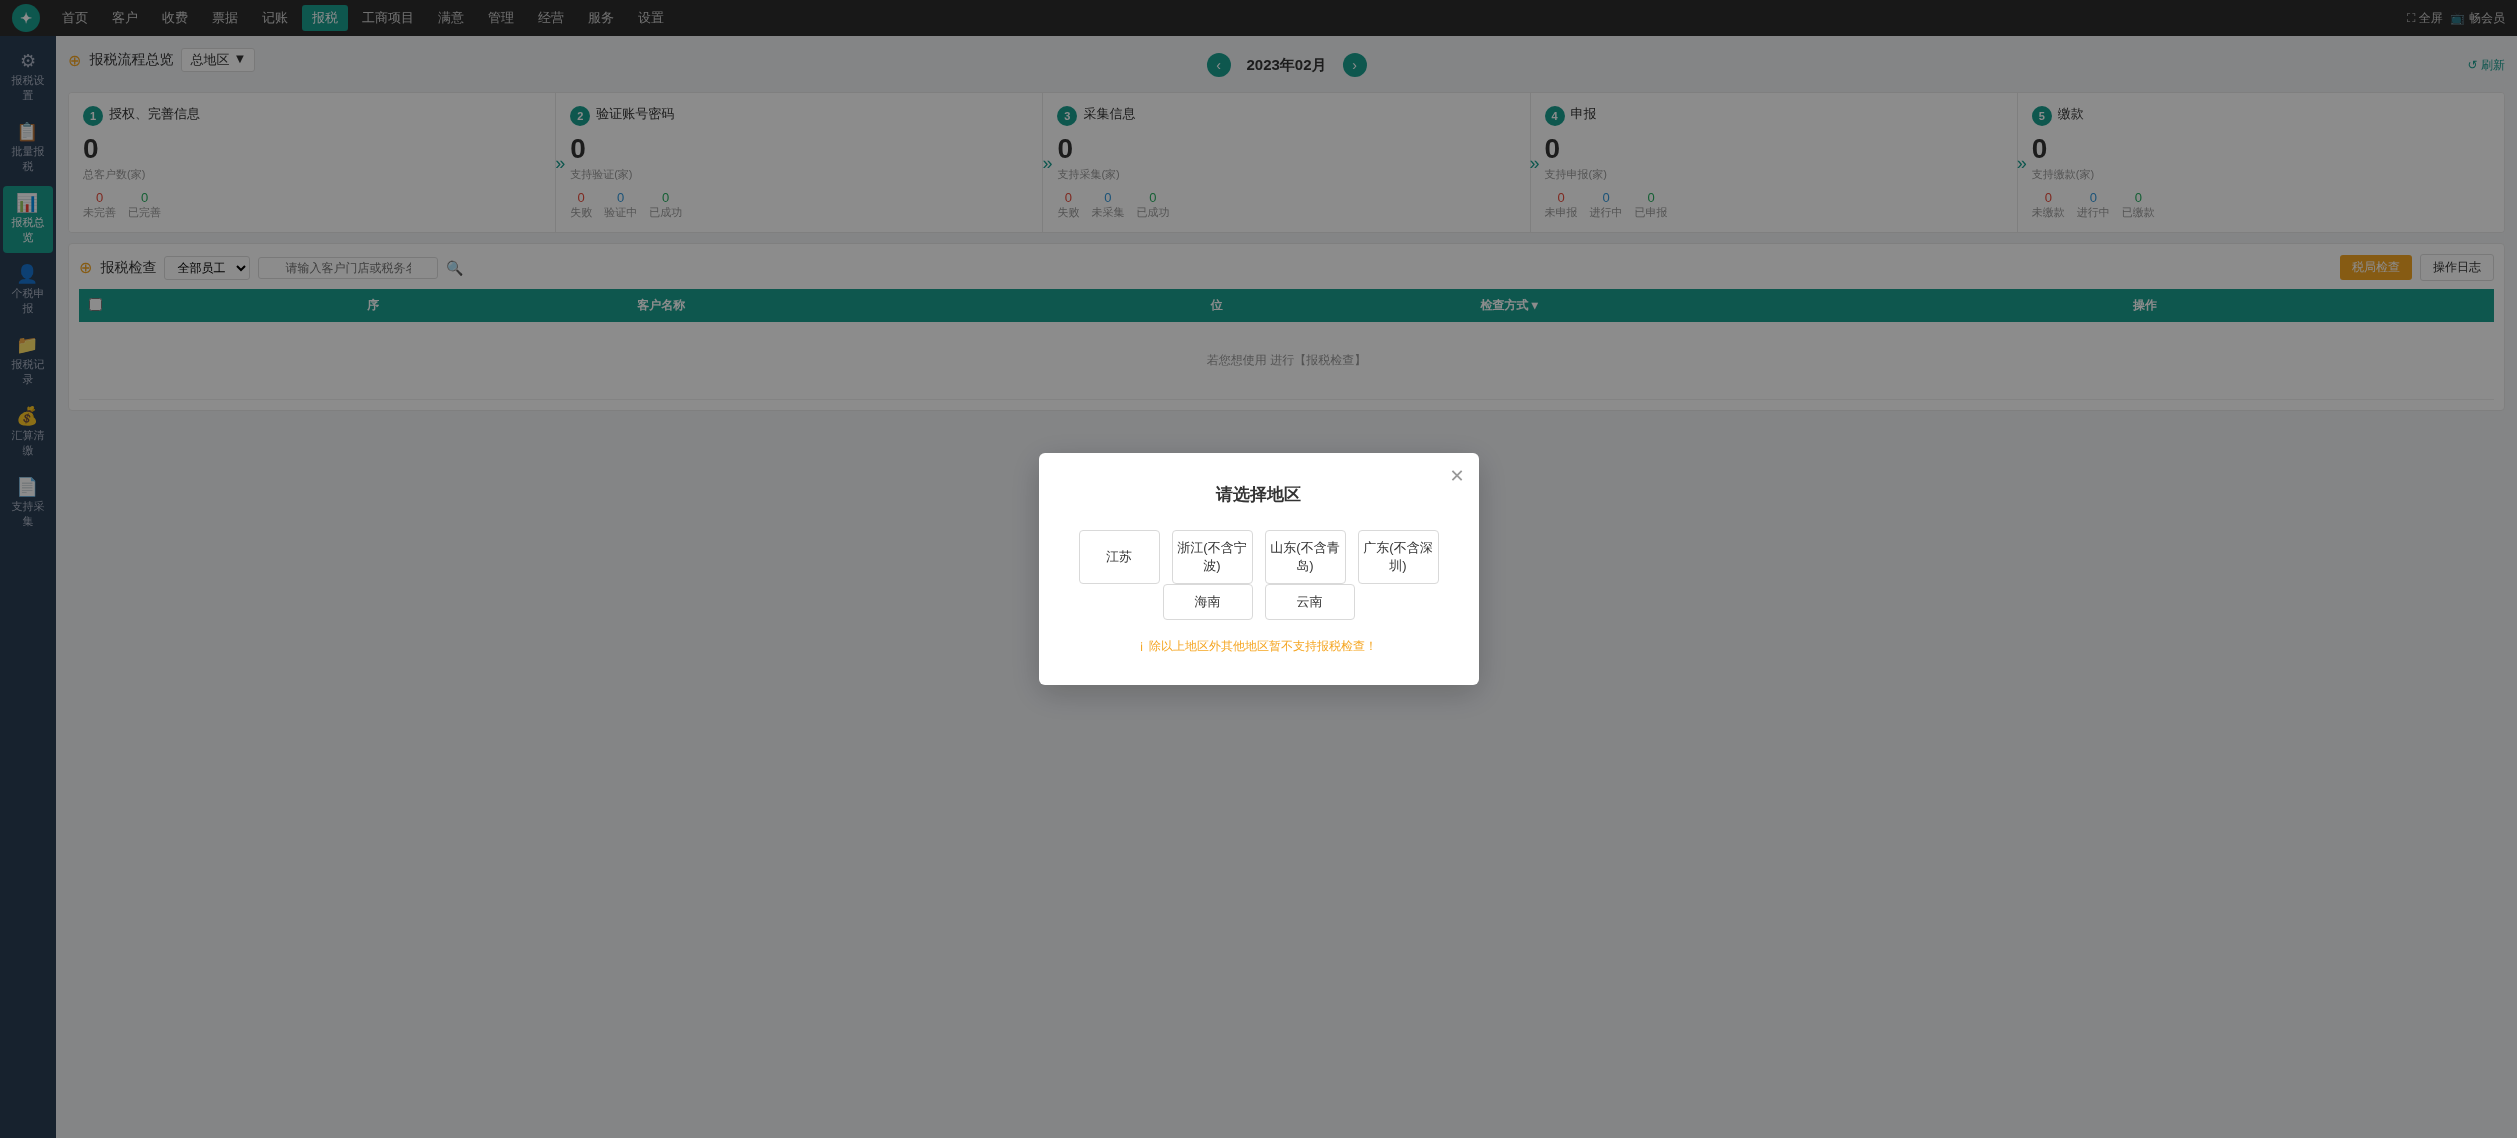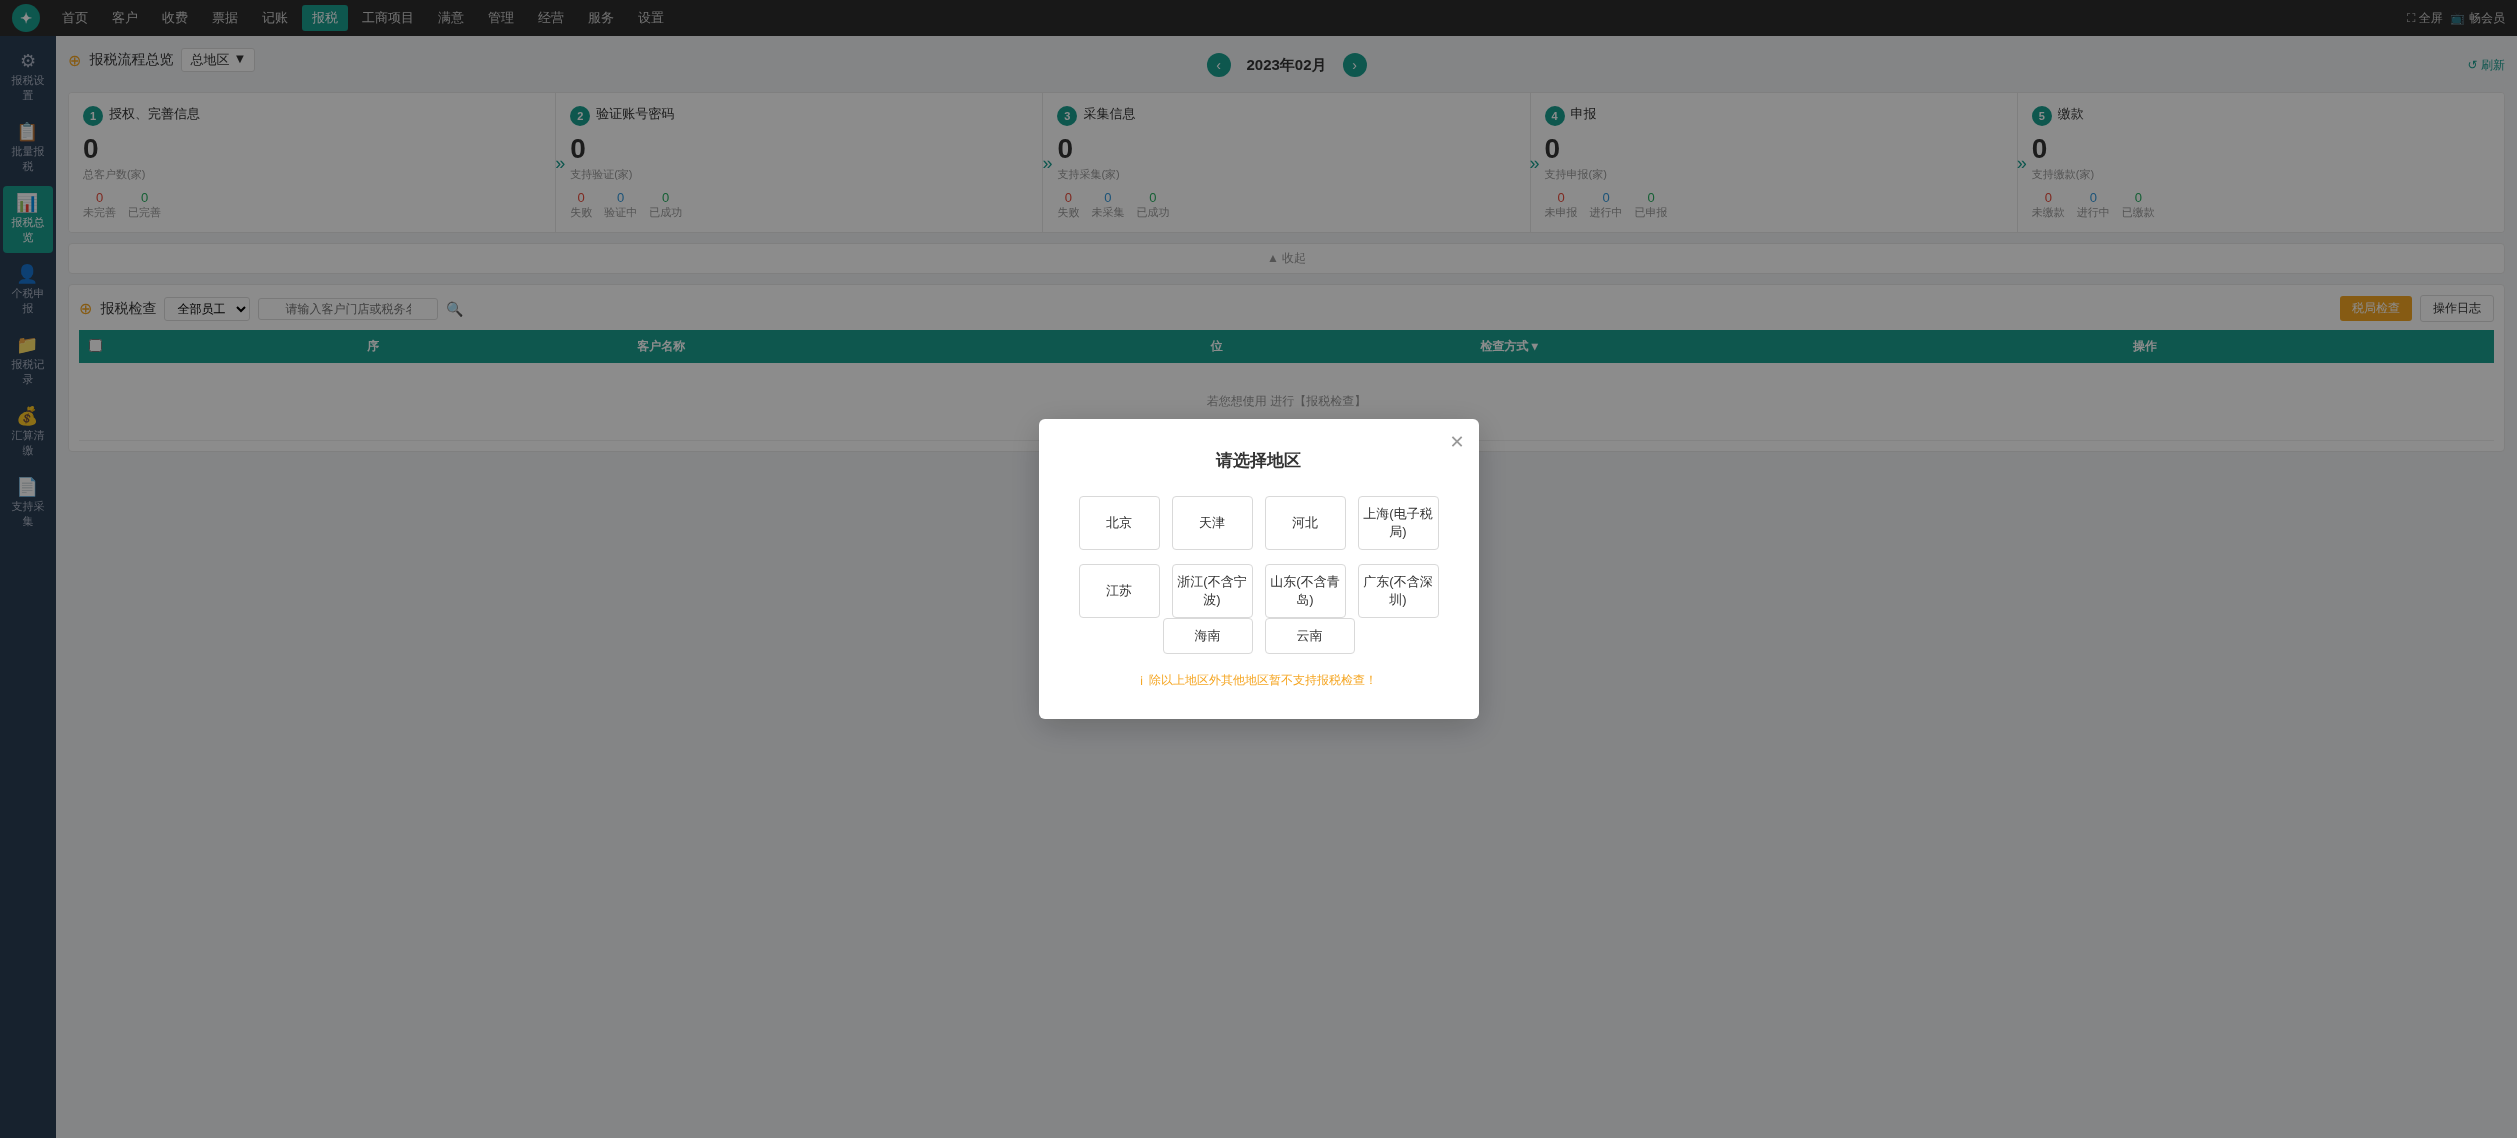--- a/index.html
+++ b/index.html
@@ -562,23 +562,20 @@
             </div>
           <div class="stat-item">
               <span class="stat-num green">0</span>
               <span class="stat-label">已缴款</span>
             </div>
         </div>
       </div>
 
     </div>
 
-    <div class="collapse-bar">
-      <span>▲ 收起</span>
-    </div>
 
     <div style="background:white; border-radius:4px; border:1px solid #e8e8e8; padding:10px;">
       <div class="tax-check-header">
         <span class="section-icon">⊕</span>
         <span class="section-title">报税检查</span>
         <select class="filter-select">
           <option>全部员工</option>
         </select>
         <input class="search-input" type="text" placeholder="请输入客户门店或税务名称" style="">
         <span style="cursor:pointer; color:#999; font-size:14px;">🔍</span>
@@ -609,26 +606,20 @@
     </div>
 
   </div>
 </div>
 
 <div class="modal-overlay">
   <div class="modal">
     <button class="modal-close">✕</button>
     <div class="modal-title">请选择地区</div>
 
-    <div class="region-grid">
-      <button class="region-btn">北京</button>
-      <button class="region-btn">天津</button>
-      <button class="region-btn">河北</button>
-      <button class="region-btn">上海(电子税局)</button>
-    </div>
 
     <div class="region-grid-row2">
       <button class="region-btn">江苏</button>
       <button class="region-btn">浙江(不含宁波)</button>
       <button class="region-btn">山东(不含青岛)</button>
       <button class="region-btn">广东(不含深圳)</button>
     </div>
 
     <div class="region-grid-row3">
       <button class="region-btn region-btn-wide">海南</button>

